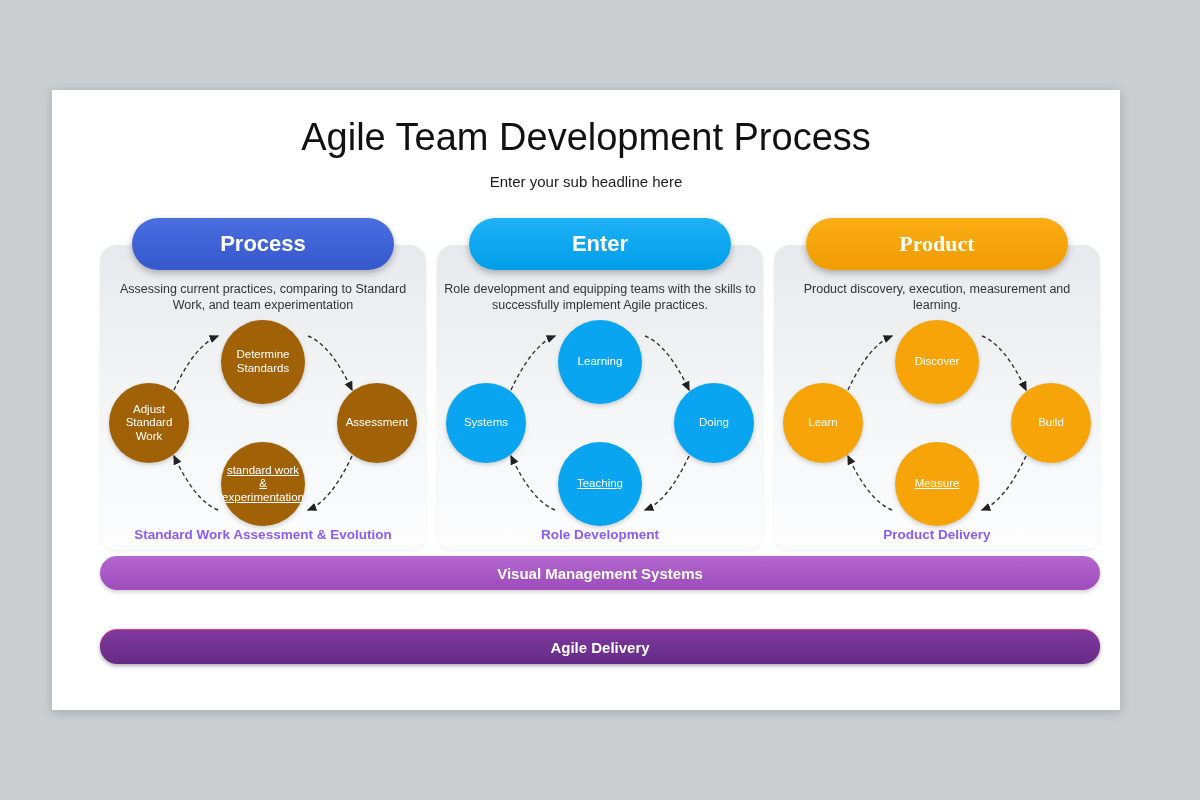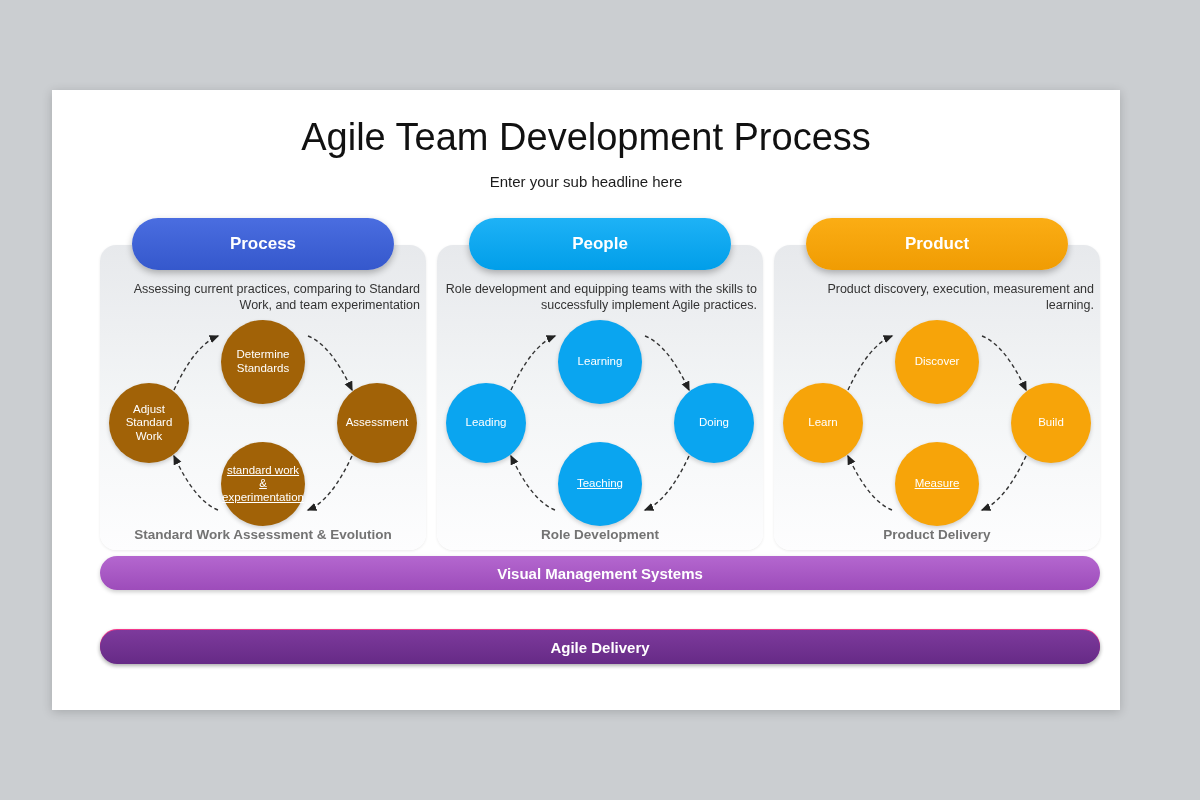--- a/index.html
+++ b/index.html
@@ -31,49 +31,49 @@
   .panel{
     position:absolute;top:27px;left:0;right:0;bottom:0;
     border-radius:16px;
     background:linear-gradient(180deg,#e7e9ec 0%,#f4f6f7 55%,#fdfdfe 100%);
     box-shadow:0 1px 3px rgba(0,0,0,0.08);
   }
   .pill{
     position:absolute;top:0;left:32px;width:262px;height:52px;
     border-radius:27px;z-index:2;
     display:flex;align-items:center;justify-content:center;
-    color:#fff;font-size:17px;font-weight:bold;
+    color:#fff;font-size:22px;font-weight:bold;
     box-shadow:0 3px 7px rgba(0,0,0,0.28);
   }
   .c0 .pill{background:linear-gradient(180deg,#4a6de0,#3558cc);}
   .c1 .pill{background:linear-gradient(180deg,#1eb2f6,#019ee9);}
-  .c2 .pill{background:linear-gradient(180deg,#fbAD14,#f09c03);}
+  .c2 .pill{background:linear-gradient(180deg,#fbAD14,#f09c03);font-family:Liberation Serif, serif;}
   .desc{
     position:absolute;top:64px;left:6px;right:6px;z-index:2;
-    text-align:right;font-size:12.5px;line-height:1.25;color:#333;
+    text-align:center;font-size:12.5px;line-height:1.25;color:#333;
   }
   .cycle{position:absolute;top:102px;left:0;width:326px;height:206px;z-index:2;}
   .cycle svg{position:absolute;left:0;top:0;}
   .node{
     position:absolute;border-radius:50%;
     display:flex;align-items:center;justify-content:center;
     text-align:center;color:#fff;font-size:11.5px;line-height:1.18;
     padding:7px;box-sizing:border-box;
     box-shadow:0 2px 4px rgba(0,0,0,0.18);
   }
   .c0 .node{background:#a16207;}
   .c1 .node{background:#0aa5f0;}
   .c2 .node{background:#f7a409;}
   .node.top{left:121px;top:0;width:84px;height:84px;}
   .node.right{left:237px;top:63px;width:80px;height:80px;}
   .node.bottom{left:121px;top:122px;width:84px;height:84px;text-decoration:underline;}
   .node.left{left:9px;top:63px;width:80px;height:80px;}
   .caption{
     position:absolute;bottom:8px;left:0;width:100%;z-index:2;
-    text-align:center;font-size:13.5px;font-weight:bold;color:#737373;
+    text-align:center;font-size:13.5px;font-weight:bold;color:#8b5cf6;
   }
   .bars{position:absolute;left:48px;top:466px;width:1000px;}
   .bar{
     position:absolute;left:0;width:1000px;height:34px;border-radius:17px;
     display:flex;align-items:center;justify-content:center;
     color:#fff;font-size:15px;font-weight:bold;
     box-shadow:0 2px 4px rgba(0,0,0,0.2);
   }
   .bar.b0{top:0;background:linear-gradient(180deg,#b467cf,#9d4cba);}
   .bar.b1{top:37px;background:linear-gradient(180deg,#f83c90,#ee0f72);margin-top:36px;}
@@ -109,38 +109,38 @@
         <div class="node top">Determine Standards</div>
         <div class="node right">Assessment</div>
         <div class="node bottom">standard work &amp; experimentation</div>
         <div class="node left">Adjust Standard Work</div>
       </div>
       <div class="caption">Standard Work Assessment &amp; Evolution</div>
     </div>
 
     <div class="column c1">
       <div class="panel"></div>
-      <div class="pill">People</div>
+      <div class="pill">Enter</div>
       <div class="desc">Role development and equipping teams with the skills to successfully implement Agile practices.</div>
       <div class="cycle">
         <svg width="326" height="206" viewBox="0 0 326 206">
           <defs>
             <marker id="arw1" markerWidth="8" markerHeight="8" refX="6" refY="3" orient="auto">
               <path d="M0,0 L7,3 L0,6 Z" fill="#222"></path>
             </marker>
           </defs>
           <path class="arc" d="M 74 70 Q 95 25 118 16" marker-end="url(#arw1)"></path>
           <path class="arc" d="M 208 16 Q 231 25 252 70" marker-end="url(#arw1)"></path>
           <path class="arc" d="M 252 136 Q 231 181 208 190" marker-end="url(#arw1)"></path>
           <path class="arc" d="M 118 190 Q 95 181 74 136" marker-end="url(#arw1)"></path>
         </svg>
         <div class="node top">Learning</div>
         <div class="node right">Doing</div>
         <div class="node bottom">Teaching</div>
-        <div class="node left">Leading</div>
+        <div class="node left">Systems</div>
       </div>
       <div class="caption">Role Development</div>
     </div>
 
     <div class="column c2">
       <div class="panel"></div>
       <div class="pill">Product</div>
       <div class="desc">Product discovery, execution, measurement and learning.</div>
       <div class="cycle">
         <svg width="326" height="206" viewBox="0 0 326 206">

